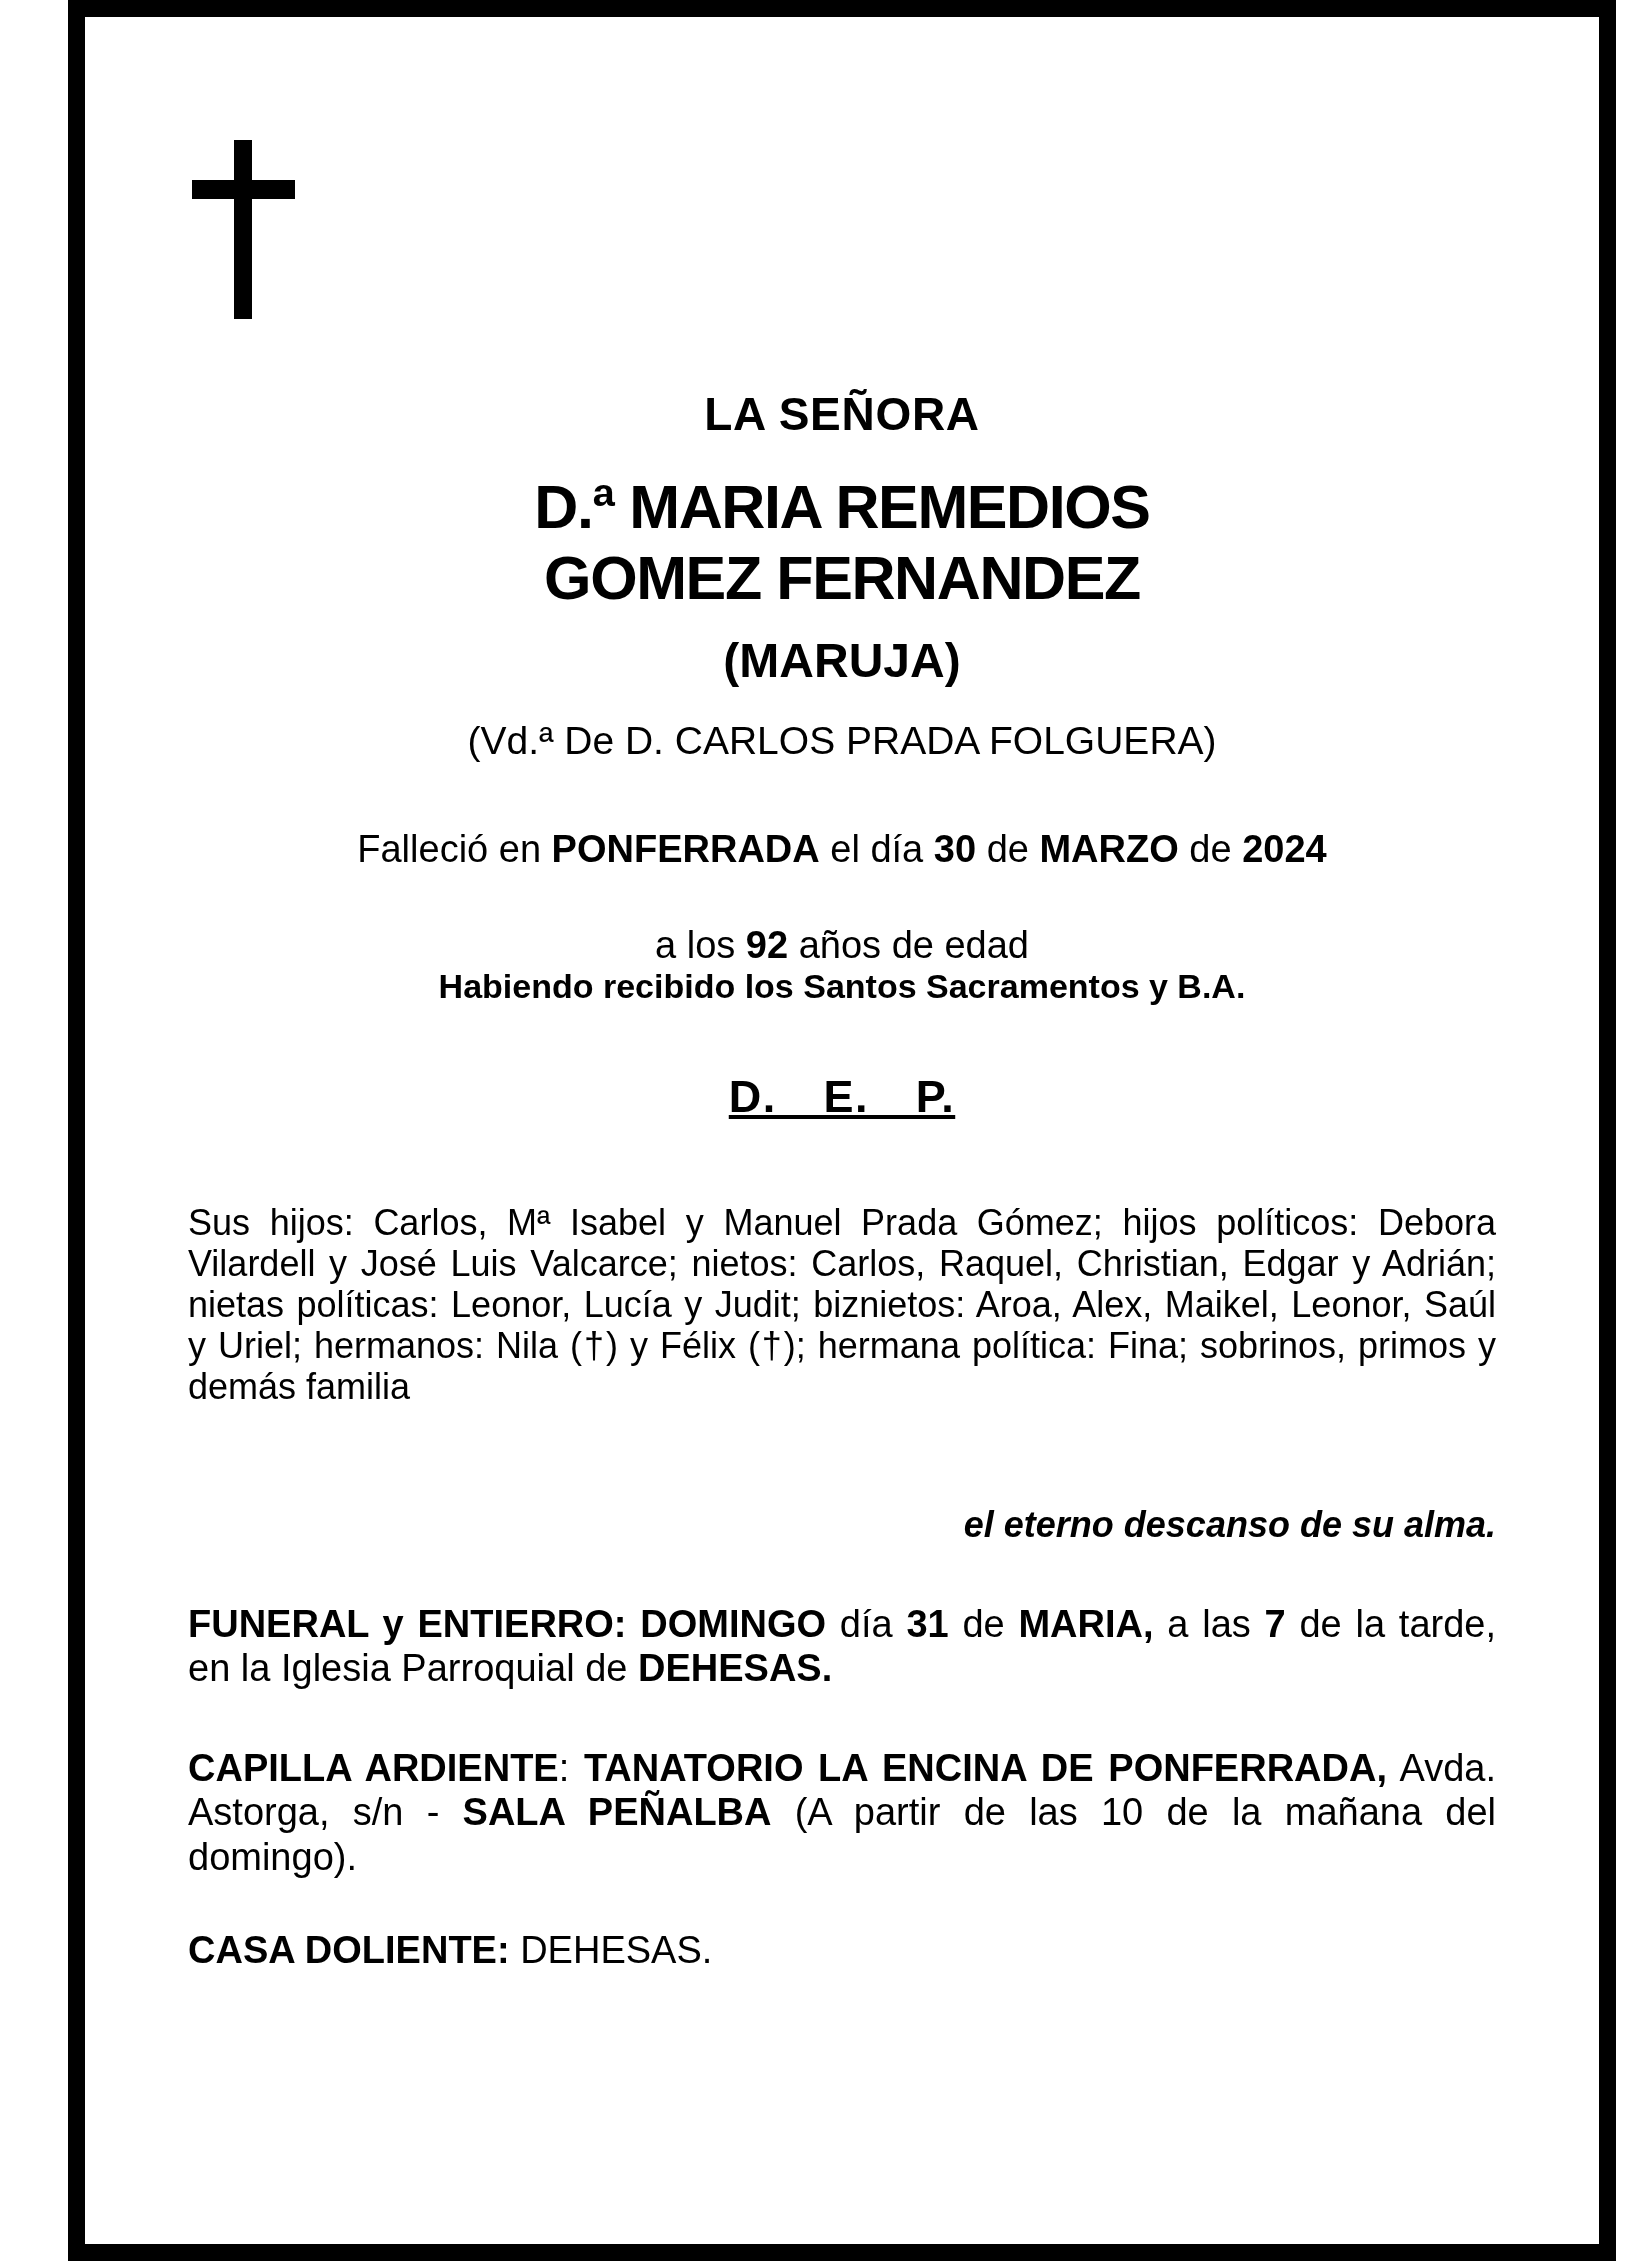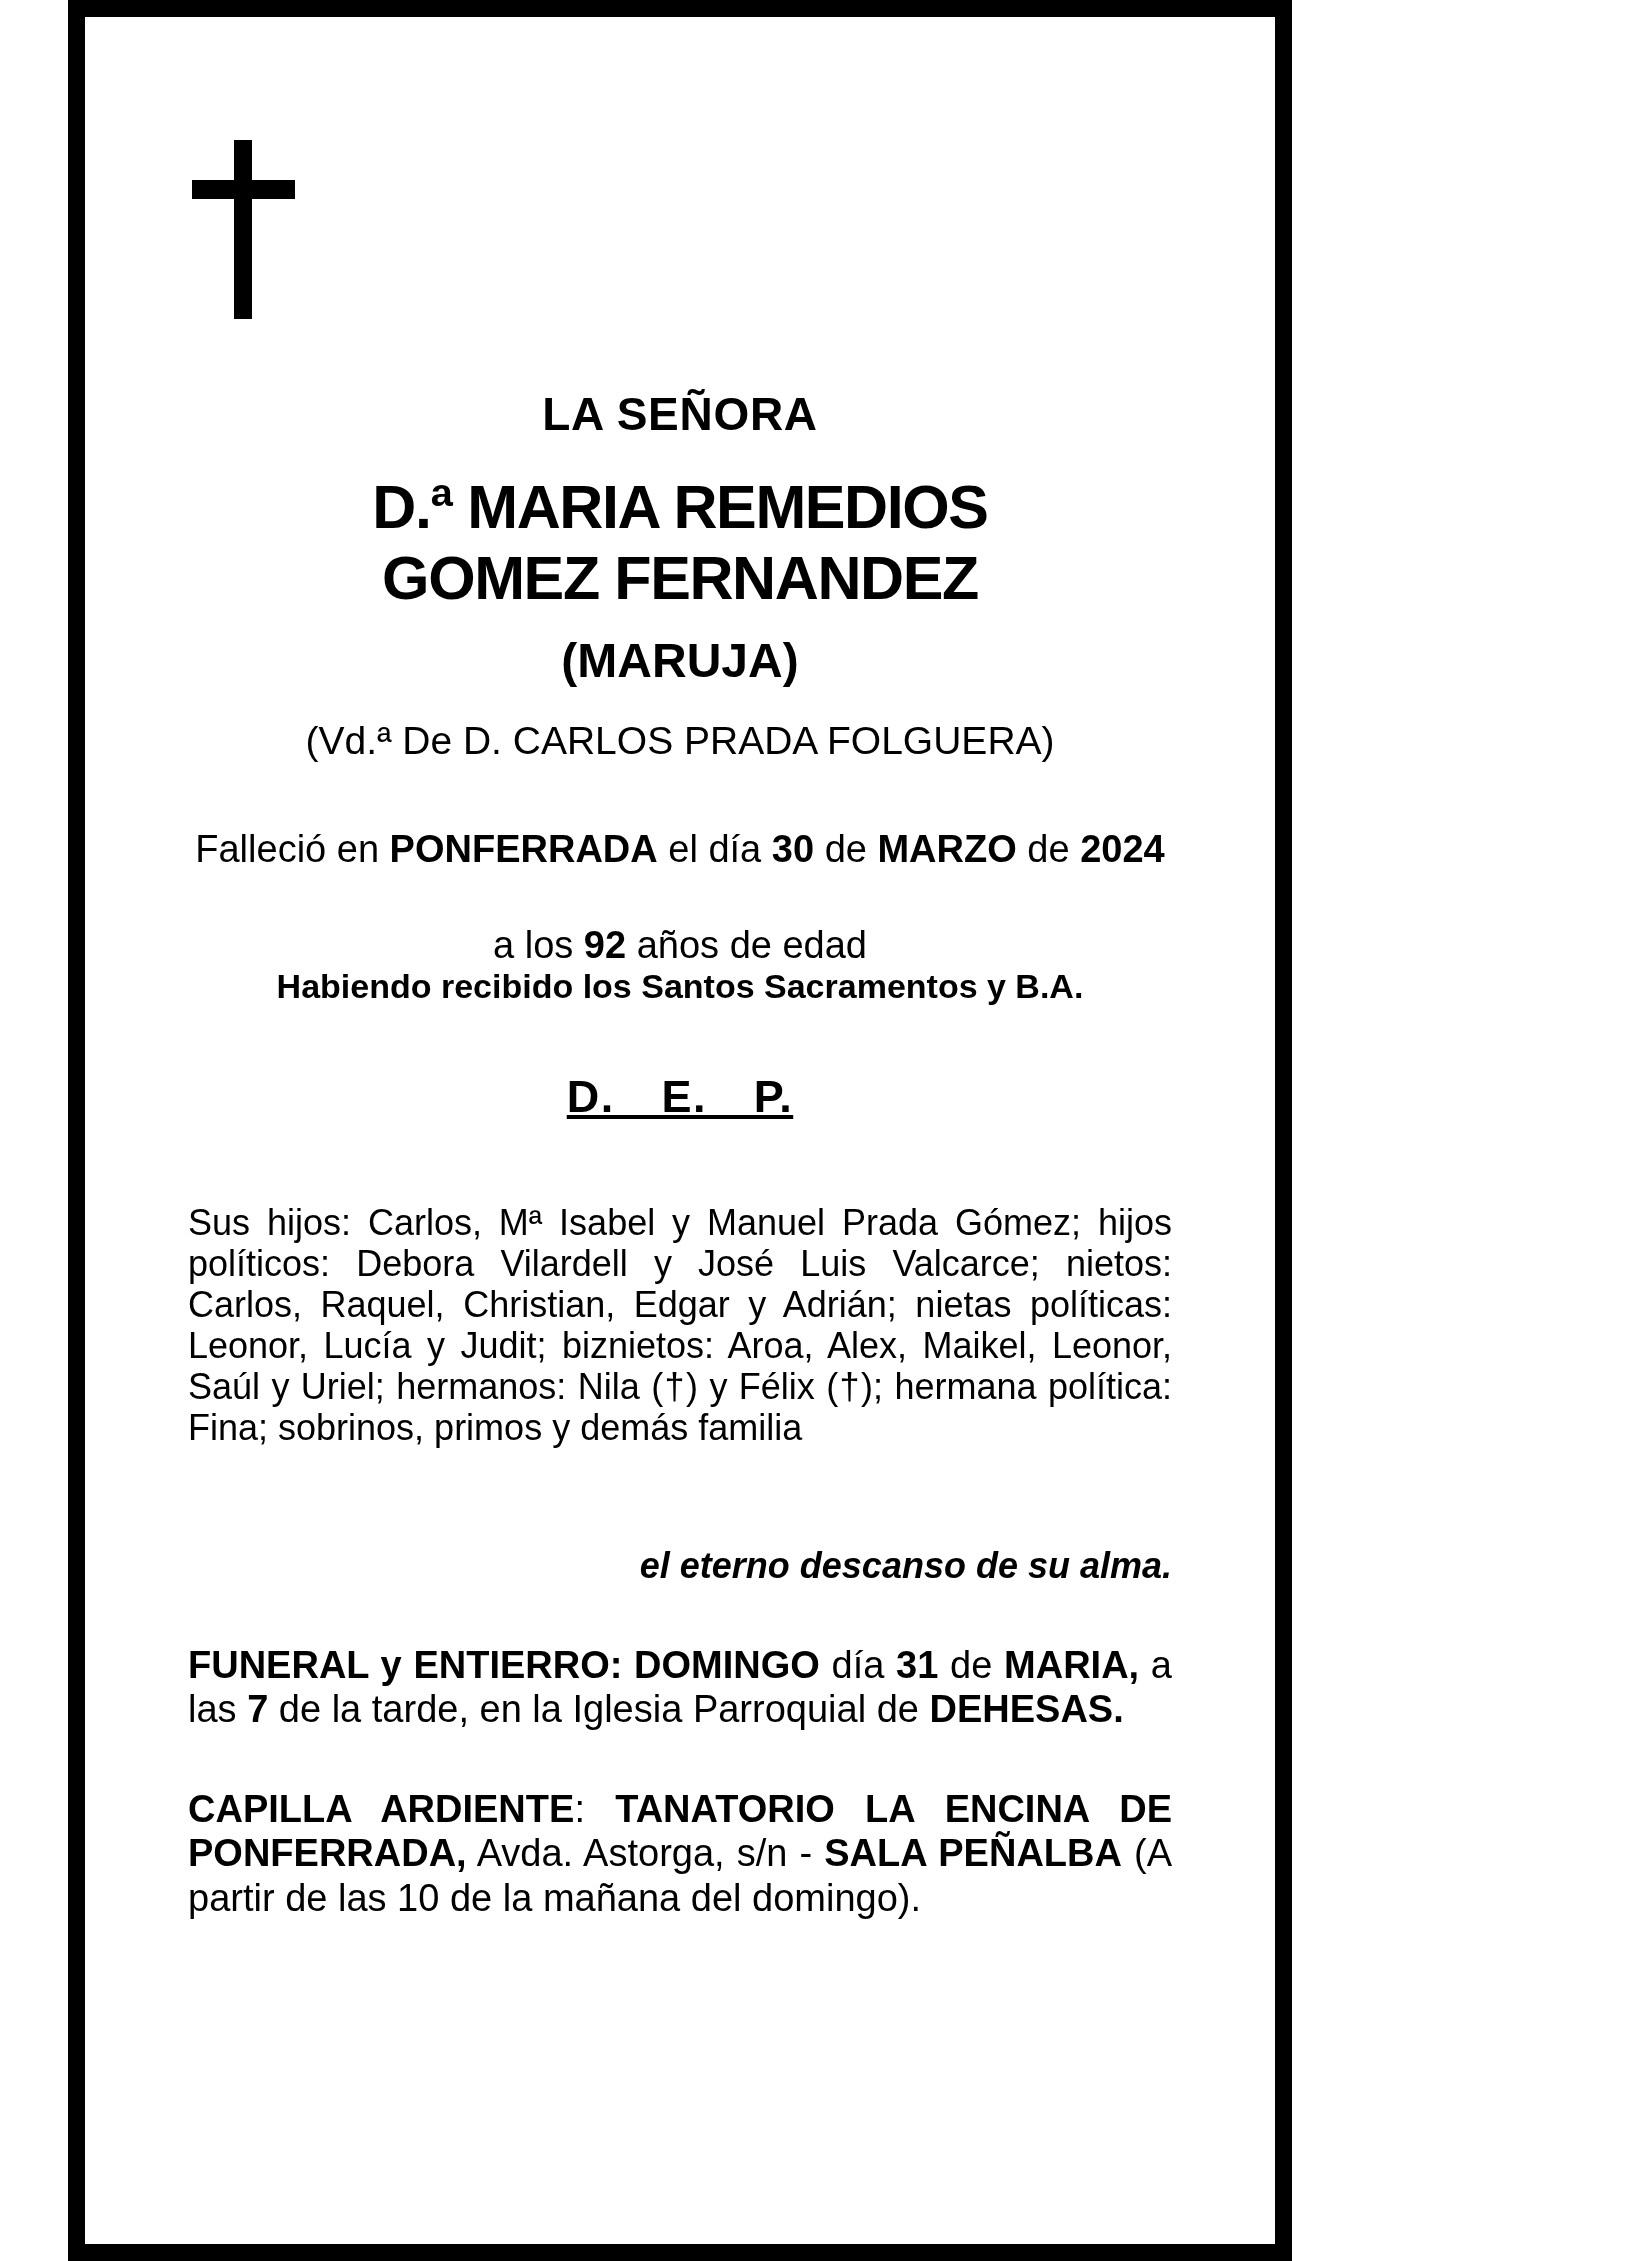--- a/index.html
+++ b/index.html
@@ -1,18 +1,18 @@
 <!DOCTYPE html>
 <html lang="es" style="font-size:11px"><head>
 <meta charset="utf-8">
 <style>
   html,body { margin:0; padding:0; background:#ffffff; }
   .page {
     position:relative;
-    width:1292px; height:2261px;
+    width:1616px; height:2261px;
     background:#ffffff;
     color:#000;
     font-family:"Liberation Sans","DejaVu Sans",sans-serif;
     overflow:hidden;
   }
   .frame {
     position:absolute;
     left:68px; top:0; right:0; bottom:0;
     border:17px solid #000;
     box-sizing:border-box;
@@ -76,17 +76,18 @@
       <div class="dep center">D. E. P.</div>
 
       <div class="family">Sus hijos: Carlos, Mª Isabel y Manuel Prada Gómez; hijos políticos: Debora Vilardell y José Luis Valcarce; nietos: Carlos, Raquel, Christian, Edgar y Adrián; nietas políticas: Leonor, Lucía y Judit; biznietos: Aroa, Alex, Maikel, Leonor, Saúl y Uriel; hermanos: Nila (†) y Félix (†); hermana política: Fina; sobrinos, primos y demás familia</div>
 
       <div class="prayer"><br><span>el eterno descanso de su alma.</span></div>
 
       <div class="para"><b>FUNERAL y ENTIERRO: DOMINGO</b><span> día </span><b>31</b><span> de </span><b>MARIA,</b><span> a las </span><b>7</b><span> de la tarde, en la Iglesia Parroquial de </span><b>DEHESAS.</b></div>
 
       <div class="para"><b>CAPILLA ARDIENTE</b><span>: </span><b>TANATORIO LA ENCINA DE PONFERRADA,</b><span> Avda. Astorga, s/n - </span><b>SALA PEÑALBA</b><span> (A partir de las 10 de la mañana del domingo).</span></div>
 
+      <div class="casa"><b>CASA DOLIENTE:</b><span> DEHESAS.</span></div>
 
     </div>
   </div>
 </div>
 
 
 </body></html>

